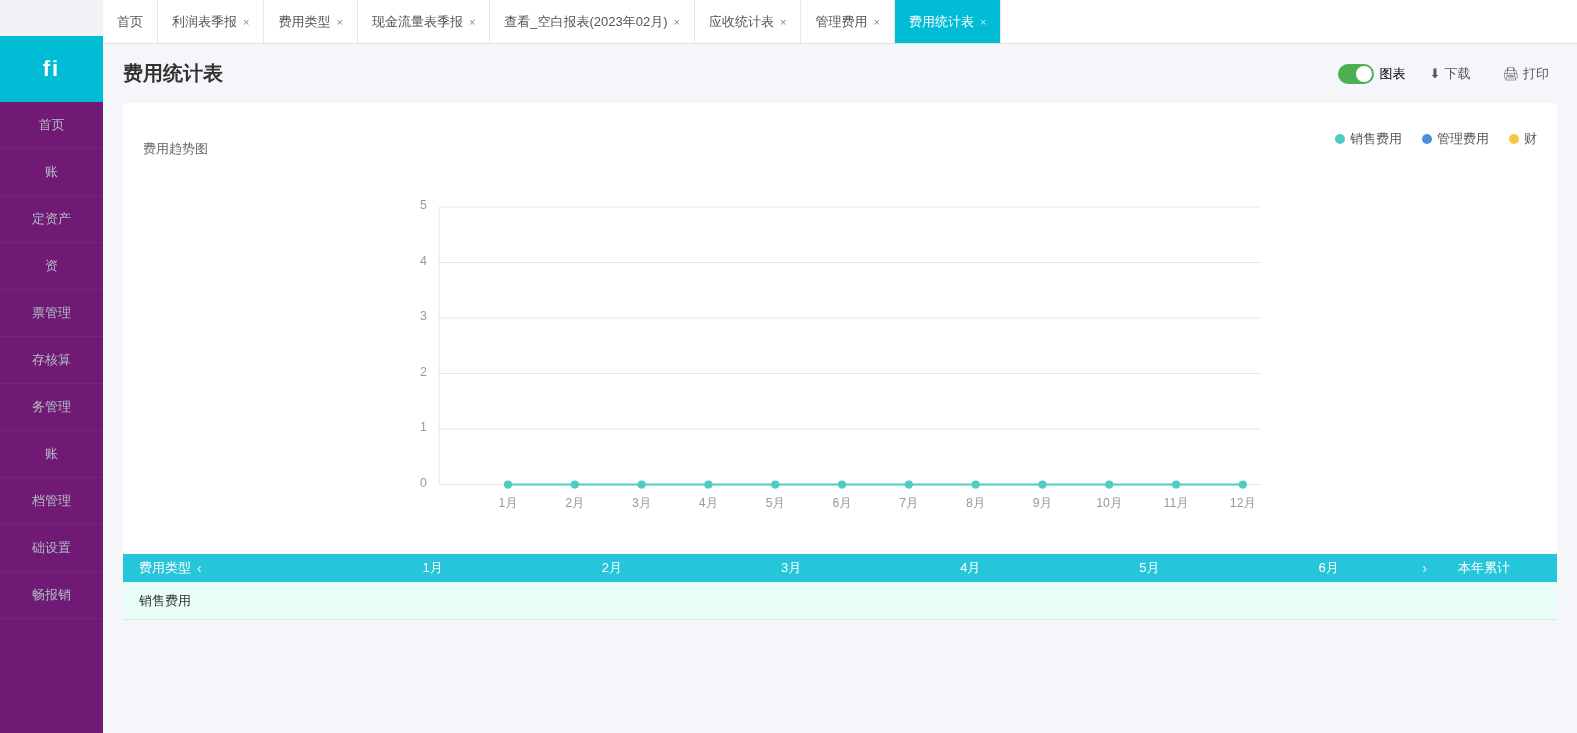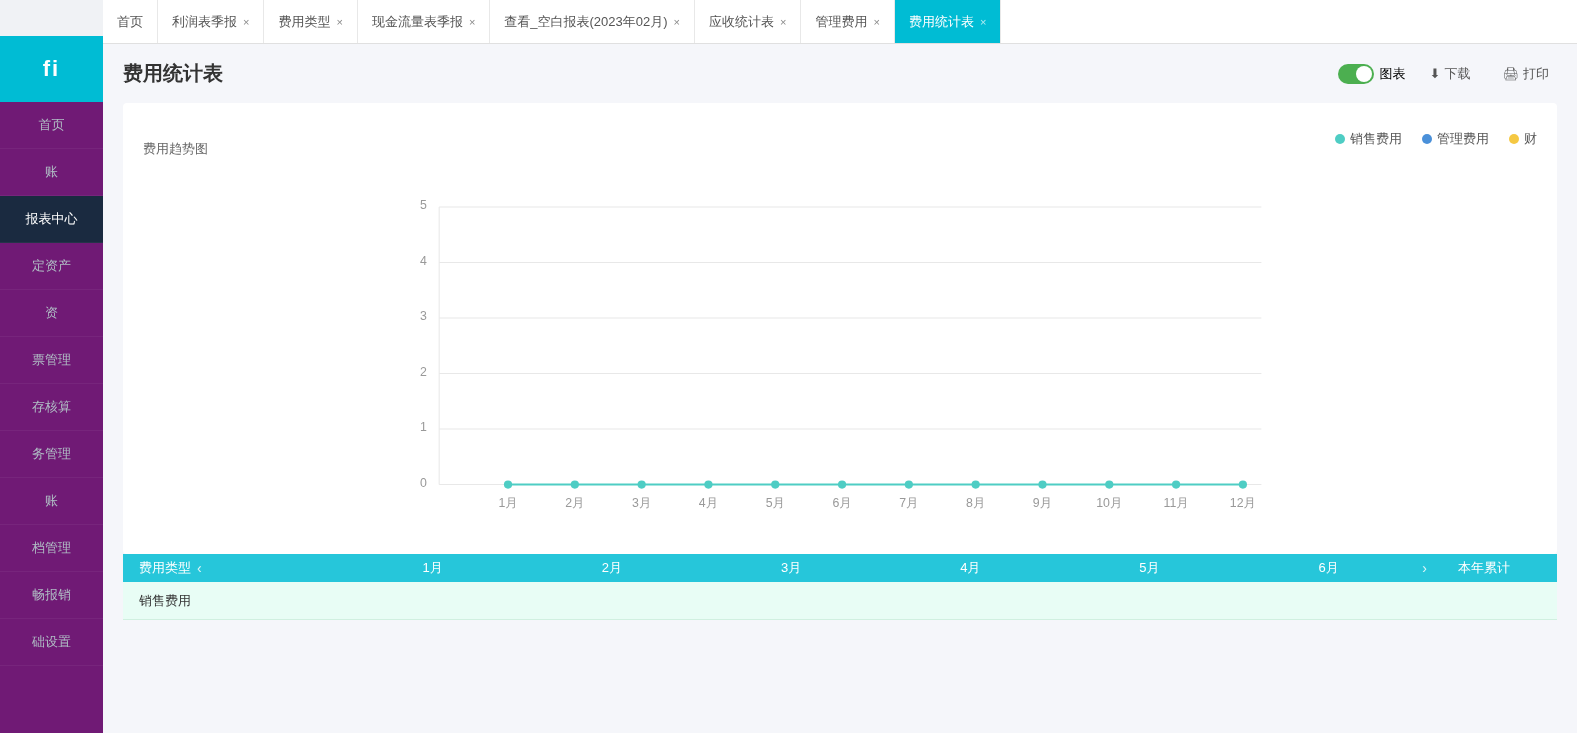--- a/index.html
+++ b/index.html
@@ -236,30 +236,29 @@
       color: #555;
     }
   </style>
 </head>
 <body>
 
 <div class="sidebar">
   <div class="sidebar-logo">fi</div>
   <div class="sidebar-item">首页</div>
   <div class="sidebar-item">账</div>
-  <div class="sidebar-item active">报表中心</div>
   <div class="sidebar-item">定资产</div>
   <div class="sidebar-item">资</div>
   <div class="sidebar-item">票管理</div>
   <div class="sidebar-item">存核算</div>
   <div class="sidebar-item">务管理</div>
   <div class="sidebar-item">账</div>
   <div class="sidebar-item">档管理</div>
+  <div class="sidebar-item">础设置</div>
   <div class="sidebar-item">畅报销</div>
-  <div class="sidebar-item">础设置</div>
 </div>
 
 <div class="main">
 
   <div class="tab-bar">
     <div class="tab home">首页</div>
     <div class="tab">
       <span>利润表季报</span>
       <span class="close-btn">×</span>
     </div>

